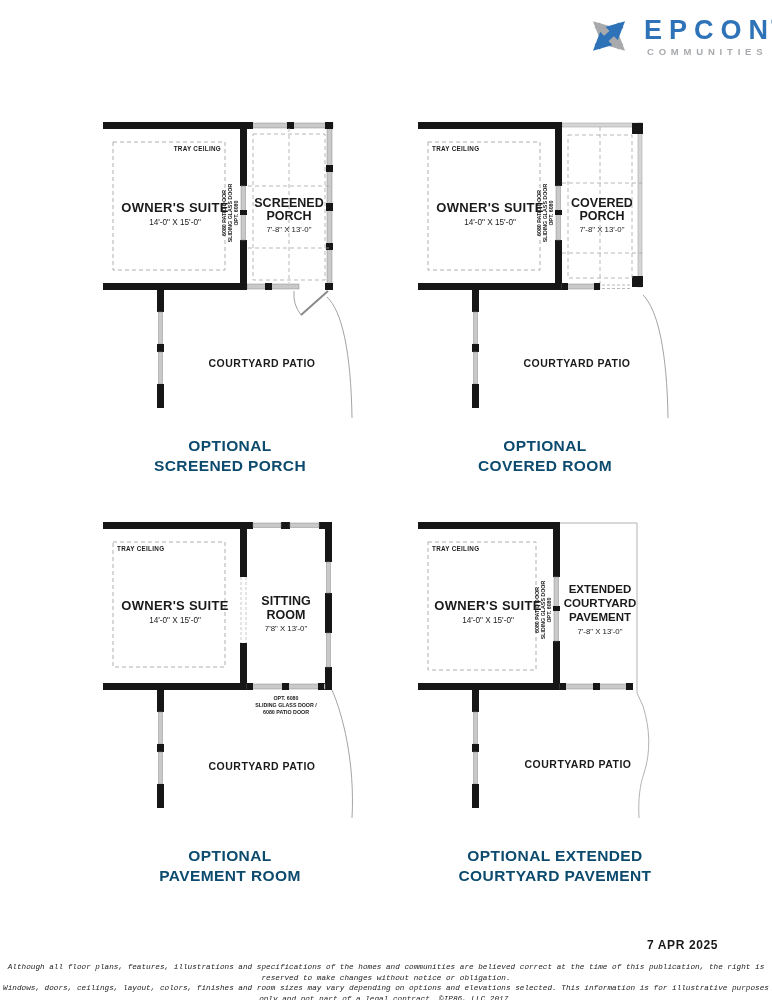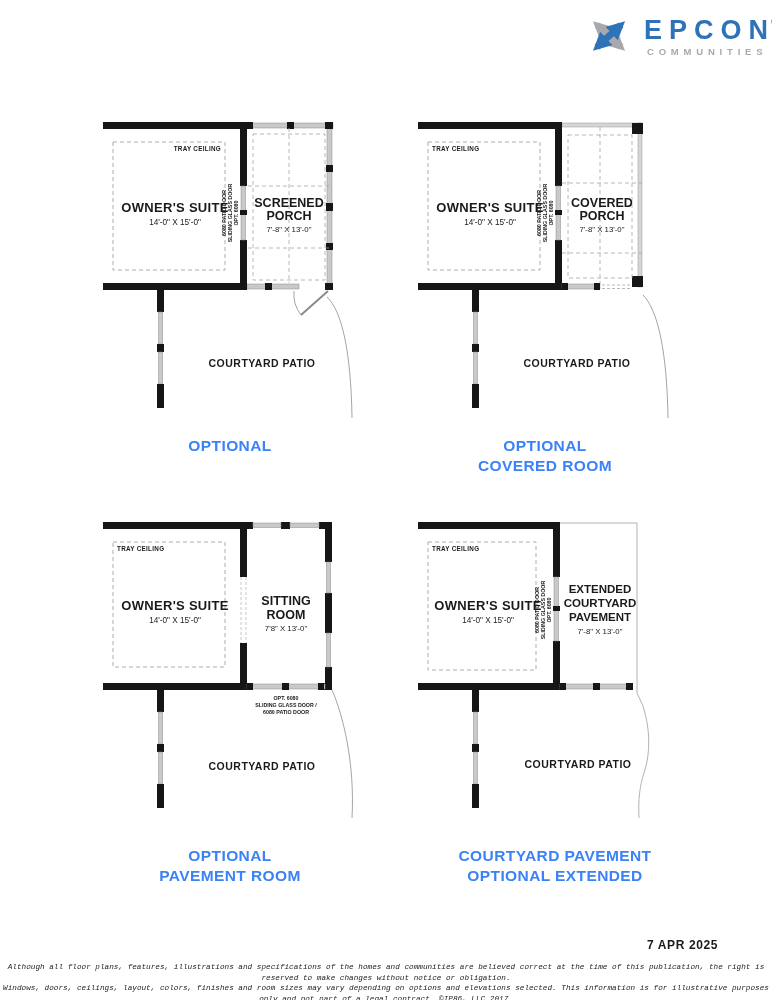--- a/index.html
+++ b/index.html
@@ -9,21 +9,21 @@
   
   .logo{left:583px;top:13px;display:flex;align-items:center;gap:9px;}
   .logo-text{display:flex;flex-direction:column;}
   .brand-row{display:flex;align-items:flex-start;}
   .brand{color:#2e73b8;font-size:27px;font-weight:700;letter-spacing:7px;line-height:28px;}
   .reg{color:#2e73b8;font-size:9px;font-weight:700;margin-top:1px;margin-left:-4px;}
   .tagline{color:#a7a9ac;font-size:9.5px;font-weight:700;letter-spacing:4.8px;margin-top:2px;padding-left:3px;}
   
   svg text{font-family:"Liberation Sans",sans-serif;fill:#1a1a1a;}
   .caption{width:270px;text-align:center;font-size:15.5px;font-weight:700;
-           letter-spacing:0.4px;line-height:19.5px;color:#3b82f6;}
+           letter-spacing:0.4px;line-height:19.5px;color:#0c4a6e;}
   .date{right:54px;top:938px;font-size:12px;font-weight:600;letter-spacing:0.6px;}
   .disclaimer{left:0;right:0;top:962px;text-align:center;
               font-family:Liberation Mono, monospace;font-style:italic;
               font-size:7.7px;line-height:10.5px;color:#222;}
 </style>
 </head>
 <body>
 
 <div class="page">
 
@@ -243,32 +243,33 @@
     <text transform="translate(129,95) rotate(-90)" text-anchor="middle" font-size="5.3" font-weight="bold">6080 PATIO DOOR</text>
     <text x="190" y="78" text-anchor="middle" font-size="11.5" font-weight="bold">EXTENDED</text>
     <text x="190" y="92" text-anchor="middle" font-size="11.5" font-weight="bold">COURTYARD</text>
     <text x="190" y="106" text-anchor="middle" font-size="11.5" font-weight="bold">PAVEMENT</text>
     <text x="190" y="119" text-anchor="middle" font-size="7.8">7'-8" X 13'-0"</text>
     <text x="168" y="253" text-anchor="middle" font-size="10.5" font-weight="bold" letter-spacing="0.5">COURTYARD PATIO</text>
   </svg>
 
   <div class="abs caption" style="left:95px;top:436px;">
     <div>OPTIONAL</div>
+    <div>SCREENED PORCH</div>
   </div>
   <div class="abs caption" style="left:410px;top:436px;">
     <div>OPTIONAL</div>
     <div>COVERED ROOM</div>
   </div>
   <div class="abs caption" style="left:95px;top:846px;">
     <div>OPTIONAL</div>
     <div>PAVEMENT ROOM</div>
   </div>
   <div class="abs caption" style="left:410px;top:846px;width:290px;">
+    <div>OPTIONAL EXTENDED</div>
     <div>COURTYARD PAVEMENT</div>
-    <div>OPTIONAL EXTENDED</div>
   </div>
 
   <div class="abs date">7 APR 2025</div>
   <div class="abs disclaimer">
     <div>Although all floor plans, features, illustrations and specifications of the homes and communities are believed correct at the time of this publication, the right is reserved to make changes without notice or obligation.</div>
     <div>Windows, doors, ceilings, layout, colors, finishes and room sizes may vary depending on options and elevations selected. This information is for illustrative purposes only and not part of a legal contract.  ©IP86, LLC 2017.</div>
   </div>
 
 </div>
 

